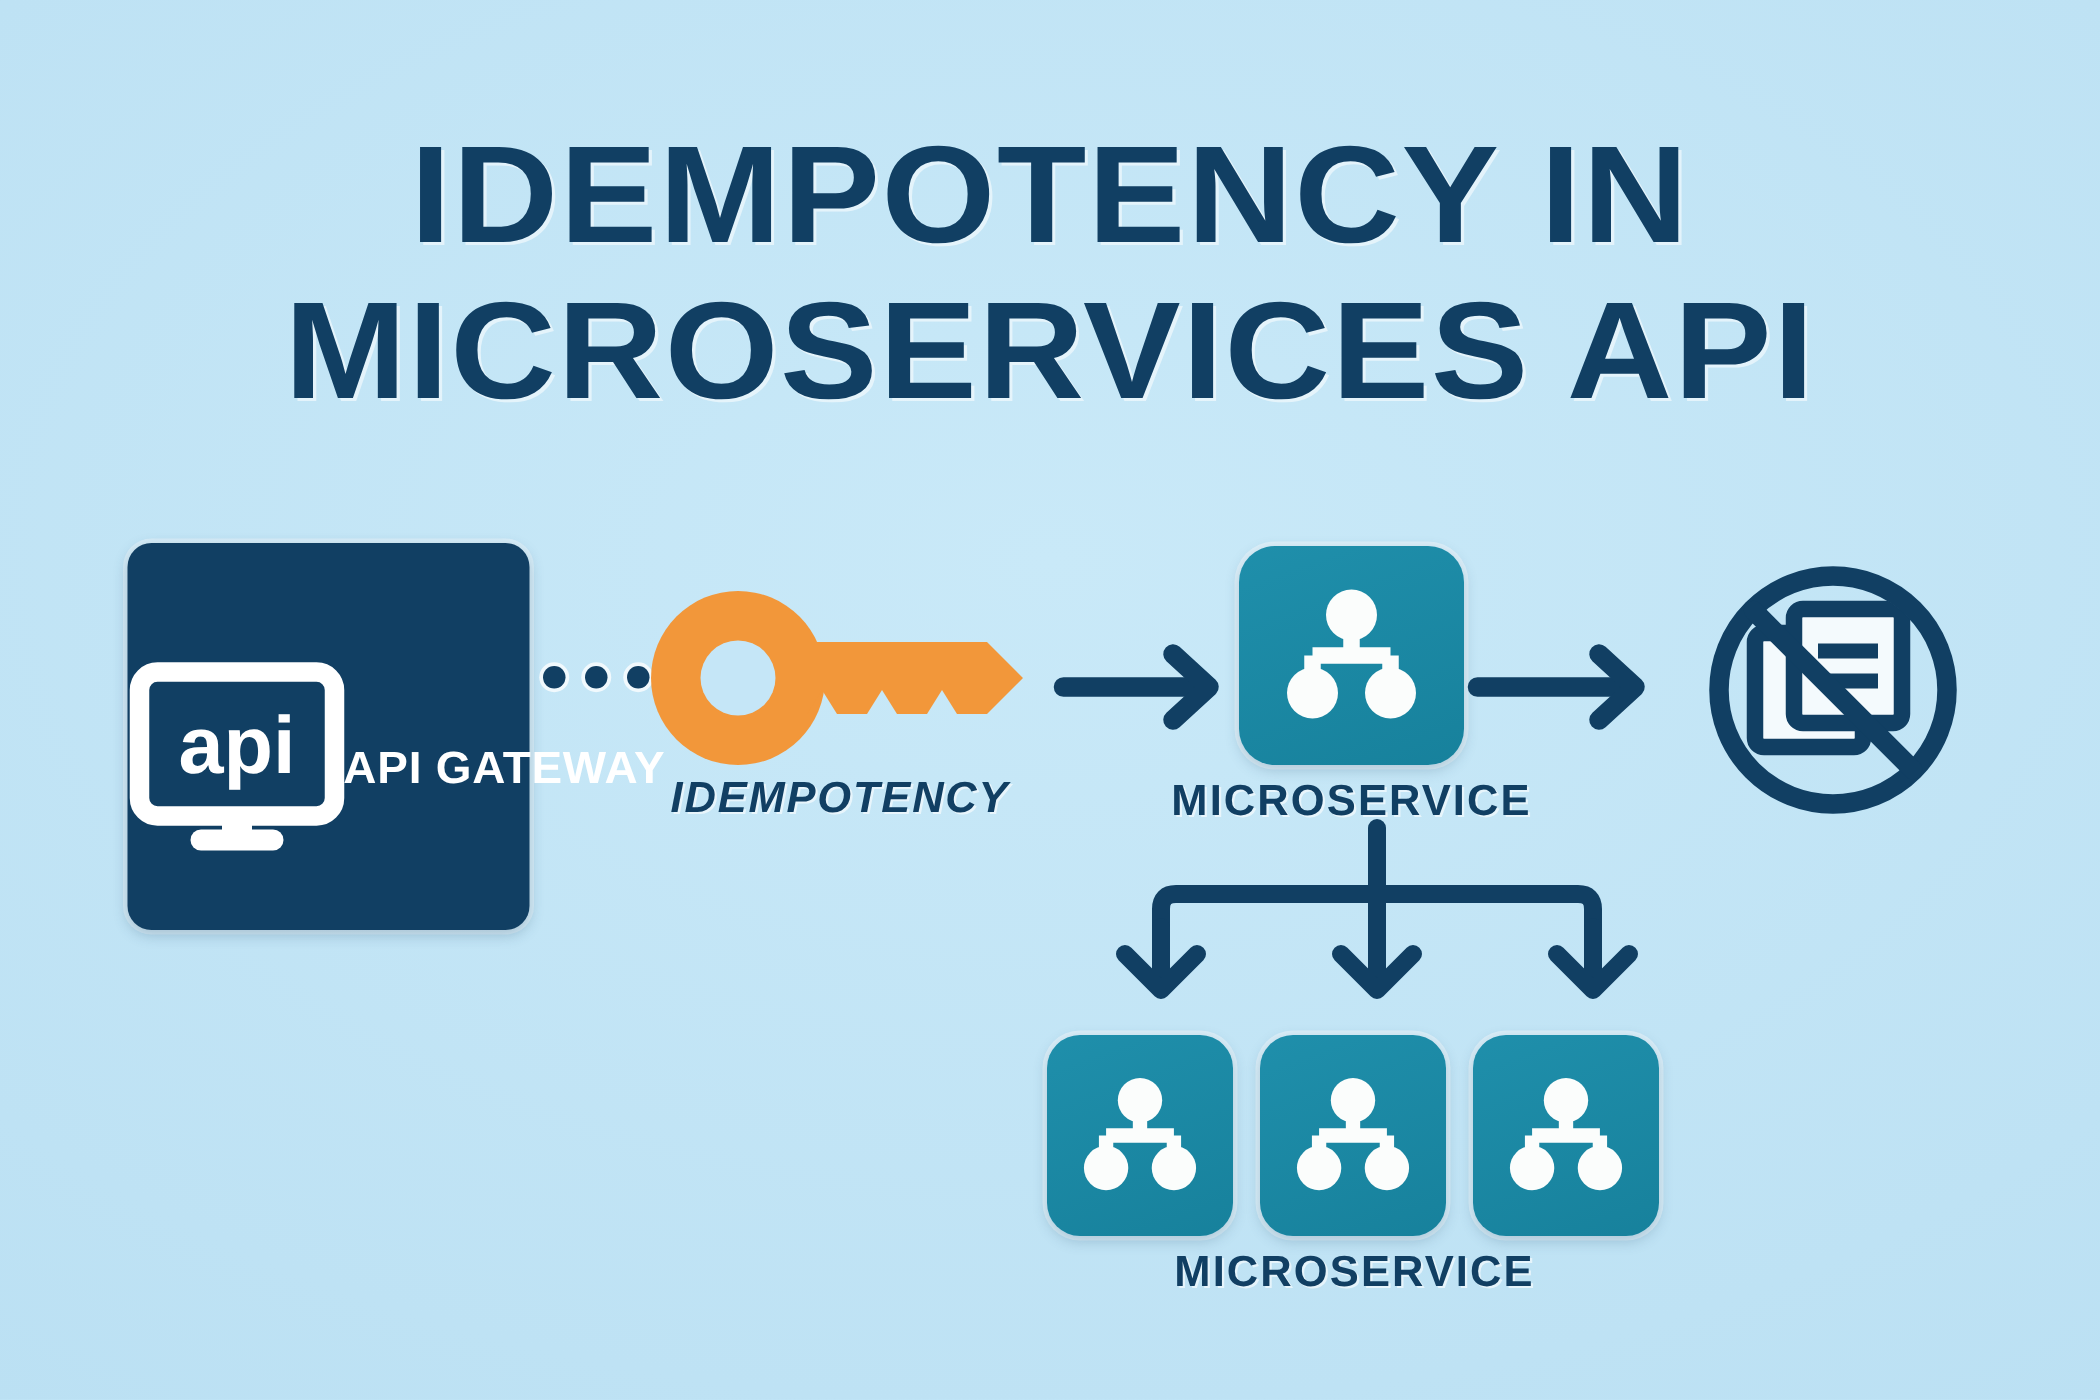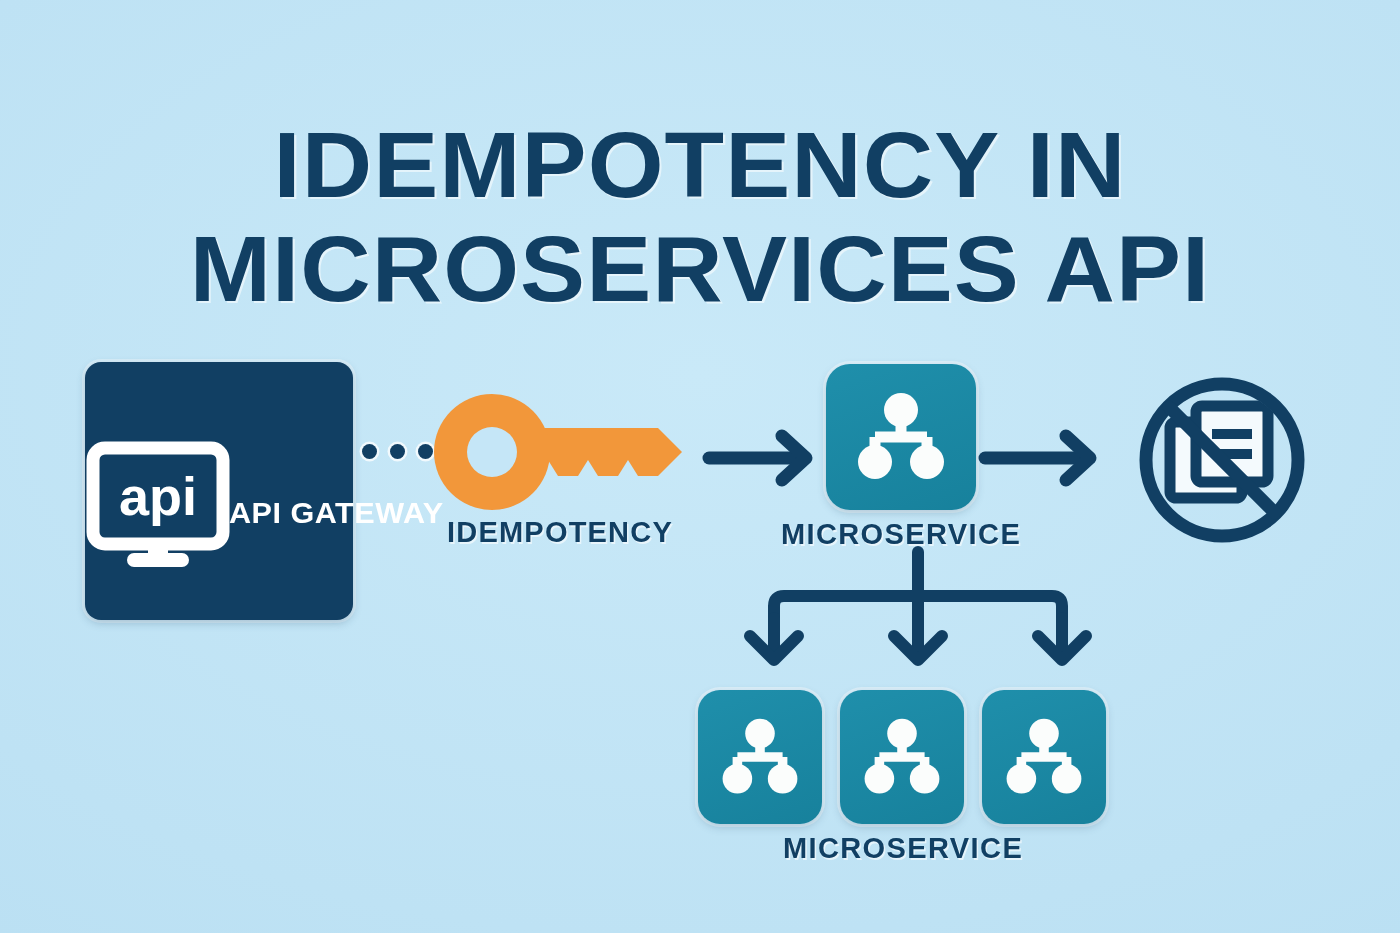--- a/index.html
+++ b/index.html
@@ -22,21 +22,20 @@
   }
 
   
   .title-block {
     position: absolute;
     left: 0;
     top: 78px;
     width: 1400px;
     text-align: center;
     pointer-events: none;
-    margin-top: 35px;
   }
   .title-line {
     display: block;
     color: #113f63;
     font-family: "Liberation Sans", sans-serif;
     font-weight: bold;
     font-size: 92px;
     line-height: 104px;
     letter-spacing: 1px;
     transform: scaleX(1.06);
@@ -96,20 +95,21 @@
     left: 400px;
     top: 512px;
     width: 320px;
     text-align: center;
     color: #113f63;
     font-weight: bold;
     font-size: 29px;
     line-height: 40px;
     letter-spacing: 1.2px;
     text-shadow: 1.5px 1.5px 0 rgba(255,255,255,0.6);
+    font-style: italic;
   }
 
   
   .arrow-h { height: 70px; }
   .arrow1 { left: 702px; top: 423px; width: 122px; }
   .arrow2 { left: 978px; top: 423px; width: 130px; }
 
   
   .ms-card {
     background: linear-gradient(160deg, #1f8fab 0%, #17819c 100%);

